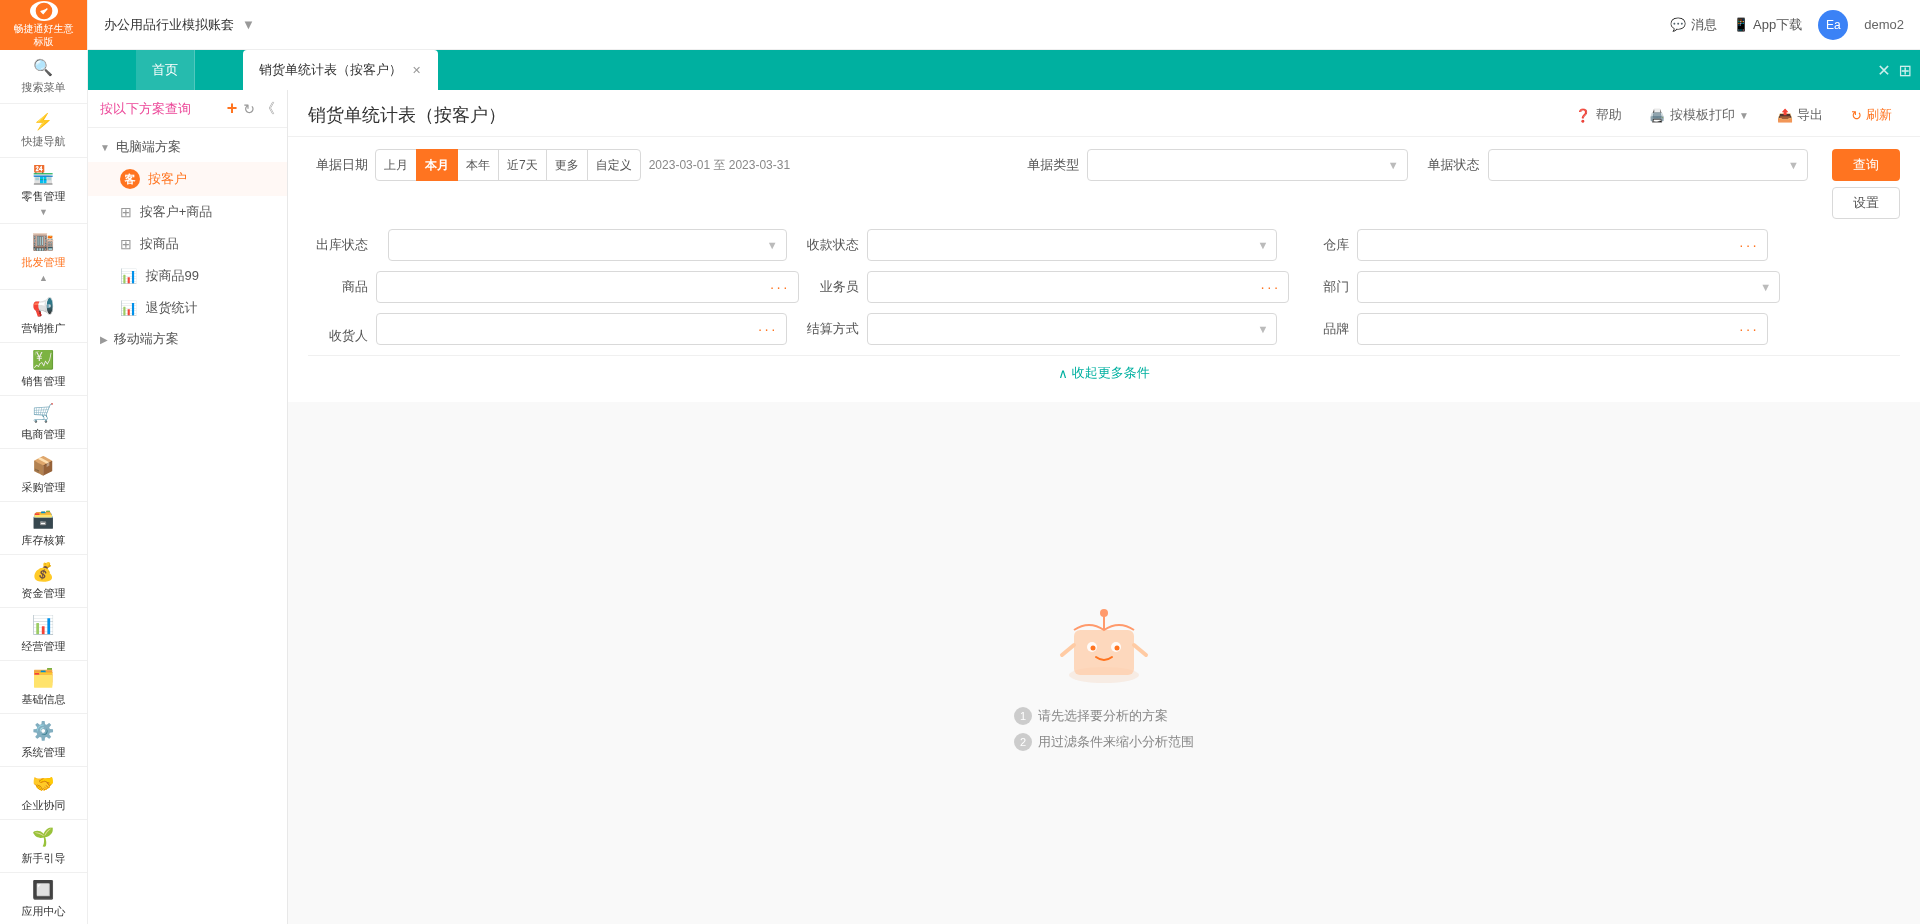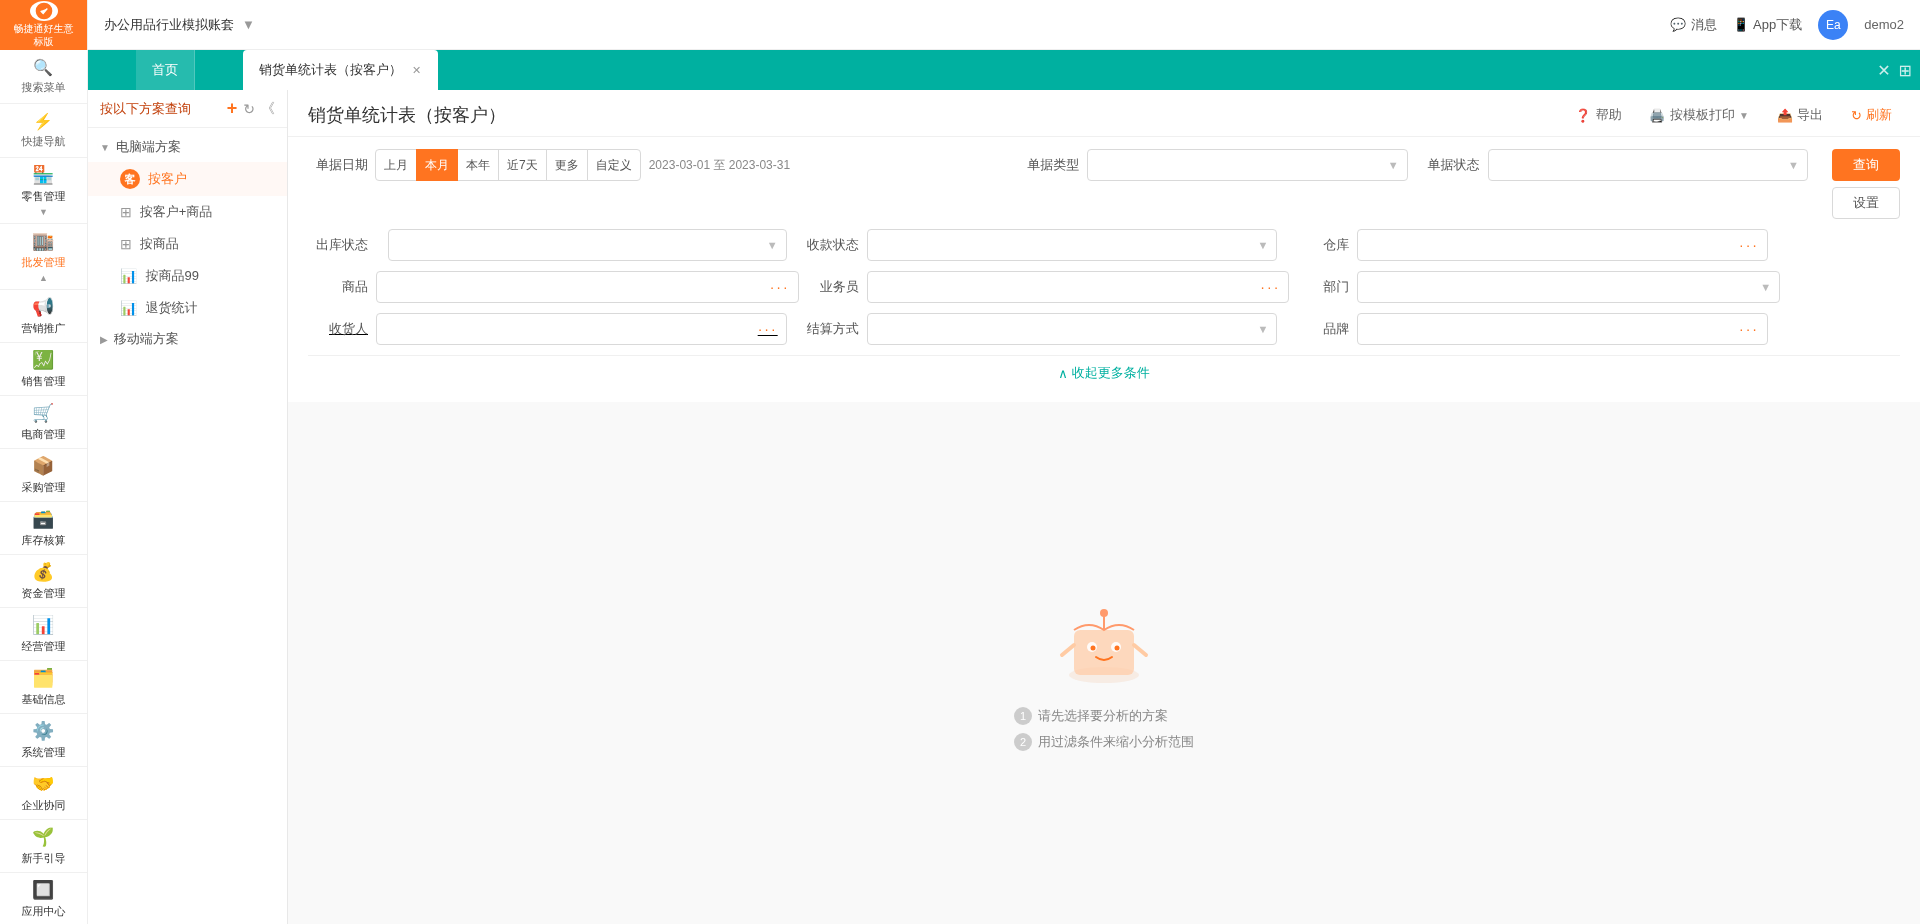--- a/index.html
+++ b/index.html
@@ -32,21 +32,21 @@
     .tab-item.home { background: rgba(255,255,255,0.15); color: #fff; }
     .tab-item.active-tab { background: #fff; color: #333; border-radius: 4px 4px 0 0; }
     .tab-item .close-tab { font-size: 11px; color: #999; margin-left: 4px; cursor: pointer; }
 
     
     .content-area { flex: 1; display: flex; overflow: hidden; background: #f5f5f5; }
 
     
     .scheme-panel { width: 200px; background: #fff; border-right: 1px solid #e8e8e8; display: flex; flex-direction: column; overflow: hidden; flex-shrink: 0; }
     .scheme-panel-header { padding: 8px 12px; font-size: 13px; color: #333; border-bottom: 1px solid #f0f0f0; display: flex; align-items: center; justify-content: space-between; }
-    .scheme-panel-header-title { font-size: 13px; color: #c2410c; }
+    .scheme-panel-header-title { font-size: 13px; color: #ec4899; }
     .scheme-panel-header-actions { display: flex; gap: 6px; align-items: center; }
     .scheme-panel-header-actions span { cursor: pointer; color: #999; font-size: 14px; }
     .scheme-tree { flex: 1; overflow-y: auto; padding: 4px 0; }
     .scheme-group { }
     .scheme-group-title { padding: 6px 12px; display: flex; align-items: center; gap: 6px; cursor: pointer; color: #555; font-size: 13px; }
     .scheme-group-title .arrow { font-size: 10px; color: #999; }
     .scheme-item { padding: 7px 12px 7px 32px; display: flex; align-items: center; gap: 8px; cursor: pointer; font-size: 13px; color: #555; }
     .scheme-item.active { color: #ff7420; background: #fff8f5; }
     .scheme-item .item-icon { font-size: 14px; color: #999; }
     .scheme-item .active-dot { width: 20px; height: 20px; border-radius: 50%; background: #ff7420; display: flex; align-items: center; justify-content: center; color: #fff; font-size: 11px; font-weight: bold; }
@@ -66,21 +66,21 @@
     .filter-area { background: #fff; padding: 12px 20px; flex-shrink: 0; }
     .filter-label { font-size: 13px; color: #555; white-space: nowrap; margin-right: 8px; width: 60px; text-align: right; flex-shrink: 0; }
     .filter-input { flex: 1; height: 32px; border: 1px solid #d9d9d9; border-radius: 4px; padding: 0 8px; font-size: 13px; color: #333; display: flex; align-items: center; justify-content: space-between; cursor: pointer; background: #fff; }
     .filter-input .input-text { color: #333; font-size: 13px; }
     .filter-input .input-arrow { color: #bbb; font-size: 11px; }
     .filter-input .input-dots { color: #ff7420; font-size: 14px; letter-spacing: 2px; }
     .filter-date-shortcuts { display: flex; align-items: center; gap: 0; height: 32px; }
     .date-shortcut { height: 32px; padding: 0 8px; font-size: 12px; border: 1px solid #d9d9d9; background: #fff; color: #555; cursor: pointer; display: flex; align-items: center; margin-left: -1px; }
     .date-shortcut:first-child { border-radius: 4px 0 0 4px; }
     .date-shortcut:last-child { border-radius: 0 4px 4px 0; }
-    .date-shortcut.active { background: #ff7420; color: #fff; border-color: #ff7420; z-index: 1; }
+    .date-shortcut.active { background: #ff7420; color: #fff; border-color: #ff7420; z-index: 1; font-weight: bold; }
     .date-range-text { font-size: 12px; color: #888; margin-left: 8px; }
 
     
     .action-buttons { display: flex; flex-direction: column; gap: 6px; margin-left: 12px; flex-shrink: 0; }
     .btn-query { background: #ff7420; color: #fff; border: none; border-radius: 4px; padding: 6px 20px; font-size: 13px; cursor: pointer; height: 32px; }
     .btn-setting { background: #fff; color: #555; border: 1px solid #d9d9d9; border-radius: 4px; padding: 6px 20px; font-size: 13px; cursor: pointer; height: 32px; }
 
     
     .collapse-more { display: flex; justify-content: center; padding: 8px 0; border-top: 1px solid #f0f0f0; background: #fff; }
     .collapse-btn { color: #00b0a0; font-size: 13px; cursor: pointer; display: flex; align-items: center; gap: 4px; }
@@ -379,21 +379,21 @@
             <span class="filter-label">部门</span>
             <div class="filter-input" style="flex:1;">
               <span class="input-text"></span>
               <span class="input-arrow">▼</span>
             </div>
           </div>
           <div style="width:120px;"></div>
         </div>
 
         <div style="display:flex;align-items:center;margin-bottom:10px;gap:12px;">
-          <div style="display:flex;align-items:center;flex:1;text-decoration:underline;">
+          <div style="display:flex;align-items:flex-end;flex:1;">
             <span class="filter-label">收货人</span>
             <div class="filter-input" style="flex:1;">
               <span class="input-text"></span>
               <span class="input-dots">···</span>
             </div>
           </div>
           <div style="display:flex;align-items:center;flex:1;">
             <span class="filter-label">结算方式</span>
             <div class="filter-input" style="flex:1;">
               <span class="input-text"></span>

